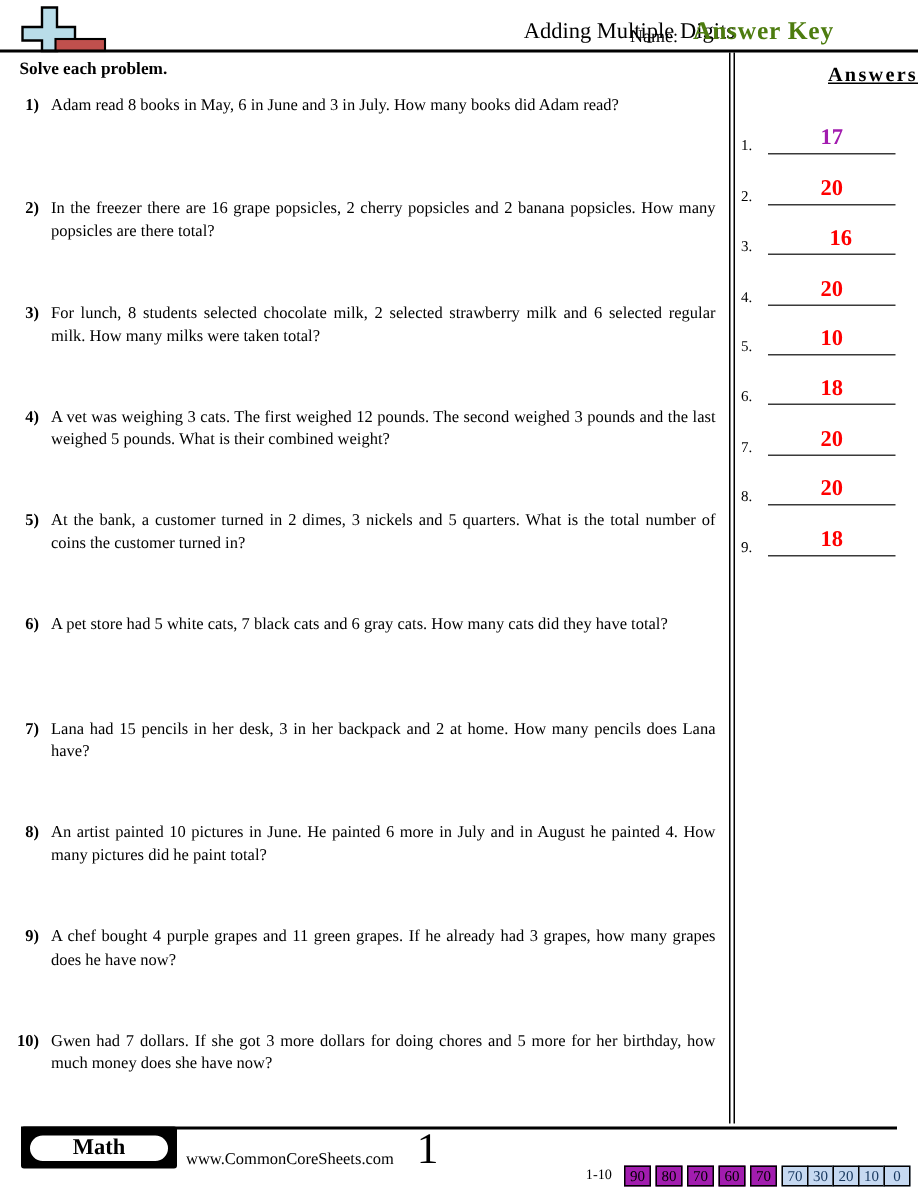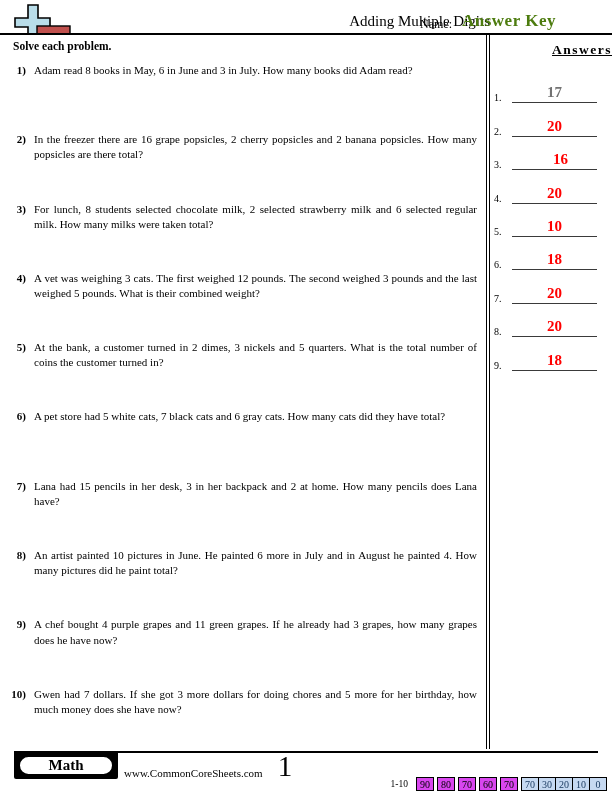--- a/index.html
+++ b/index.html
@@ -91,21 +91,21 @@
   .website { position: absolute; left: 124px; top: 19px; font-size: 11px; }
   .page-number {
     position: absolute; left: 260px; top: 2px; width: 50px;
     text-align: center; font-size: 29px; font-weight: normal;
   }
   .score-area { position: absolute; right: 5px; top: 5px; display: flex; align-items: center; margin-top: 24px; }
   .score-label { font-size: 9.5px; margin-right: 5px; }
   .score-cells { display: flex; }
   .score-cell {
     width: 18px; height: 14px; margin-left: 3px;
-    border: 1px solid #000; background: #d946ef;
+    border: 1px solid #000; background: #a21caf;
     display: flex; align-items: center; justify-content: center;
     font-size: 10px;
   }
   .score-cell.blue { color: #17375e; }
   .score-cell.adj { margin-left: -1px; }
 </style>
 </head>
 <body>
 
 <div class="page">
@@ -170,21 +170,21 @@
     </div>
 
     <div class="divider"></div>
 
     <div class="right-col">
       <div class="answers-title">Answers</div>
       <div class="answer-rows">
 
         <div class="answer-row">
           <span class="anum">1.</span>
-          <span class="aline"><span class="aval" style="color:#737373;">17</span></span>
+          <span class="aline"><span class="aval" style="color:#a21caf;">17</span></span>
         </div>
         <div class="answer-row">
           <span class="anum">2.</span>
           <span class="aline"><span class="aval" style="color:#ff0000;">20</span></span>
         </div>
         <div class="answer-row">
           <span class="anum">3.</span>
           <span class="aline"><span class="aval" style="color:#ff0000;margin-left:12px;">16</span></span>
         </div>
         <div class="answer-row">

